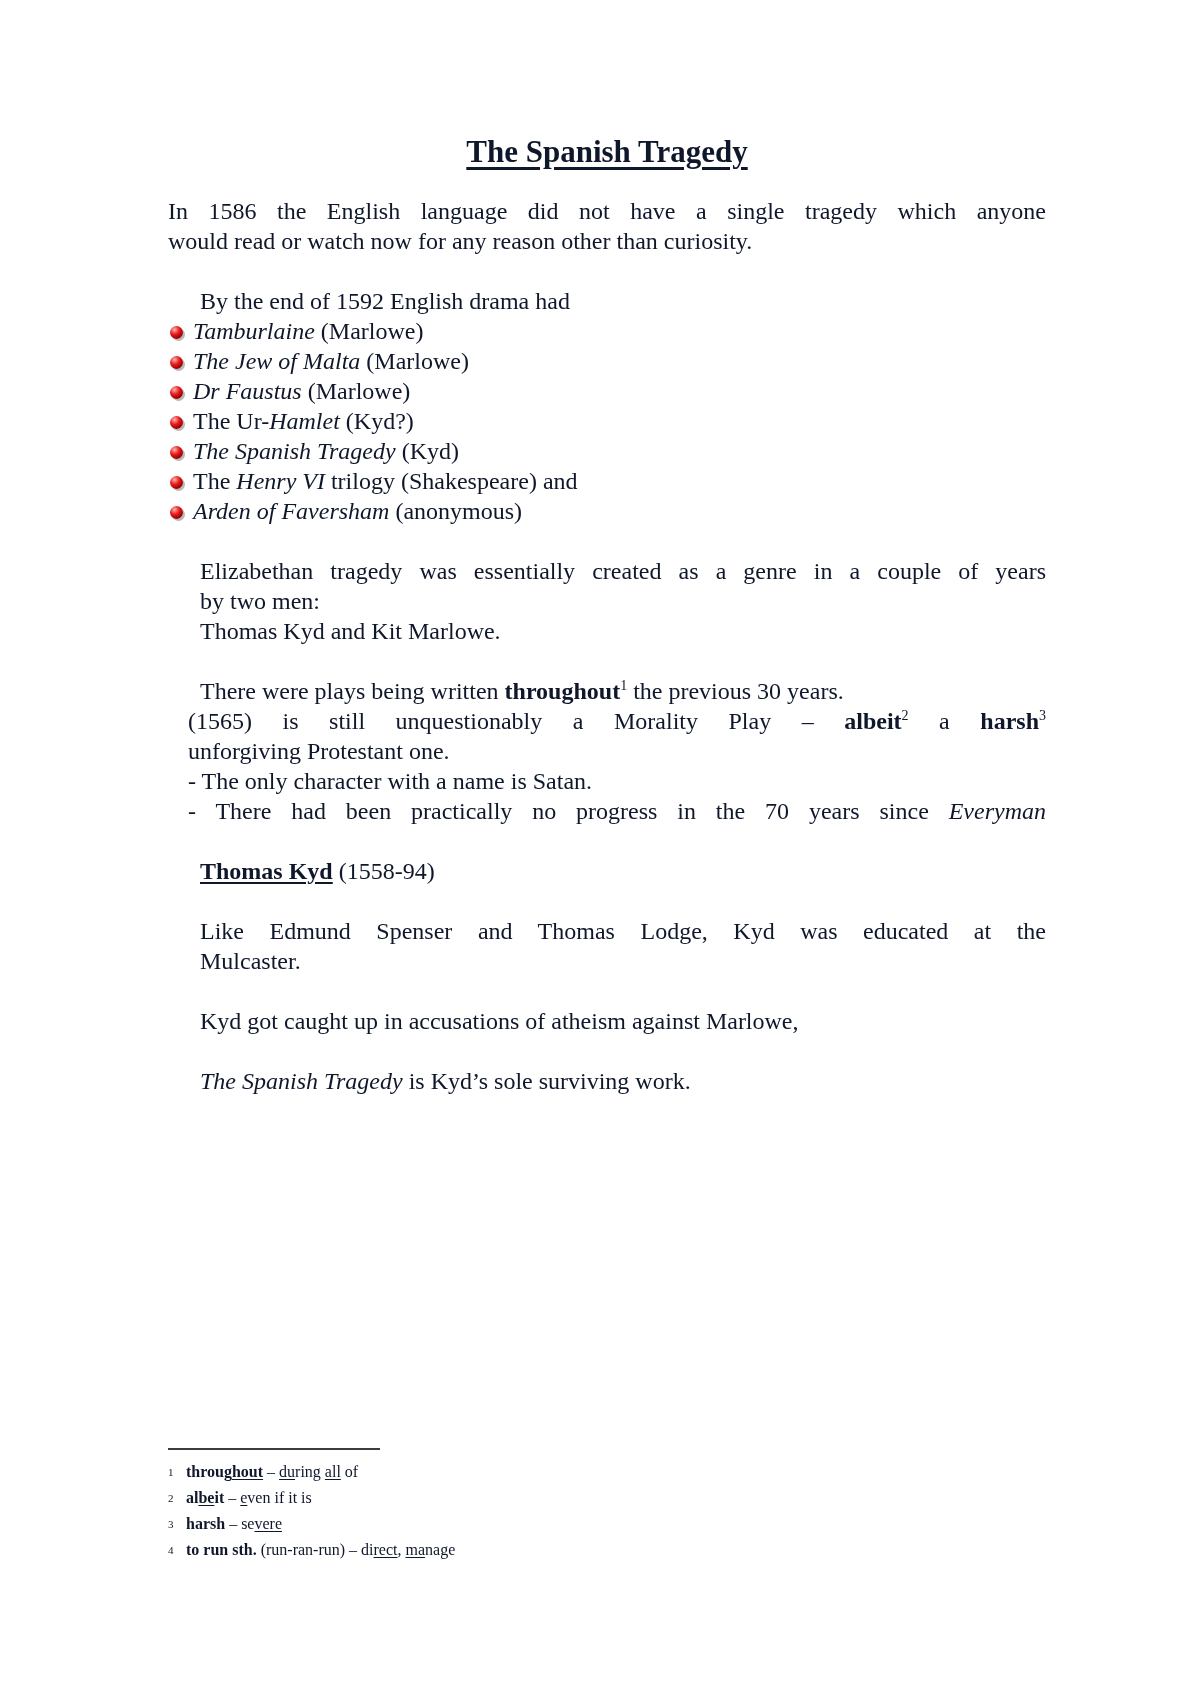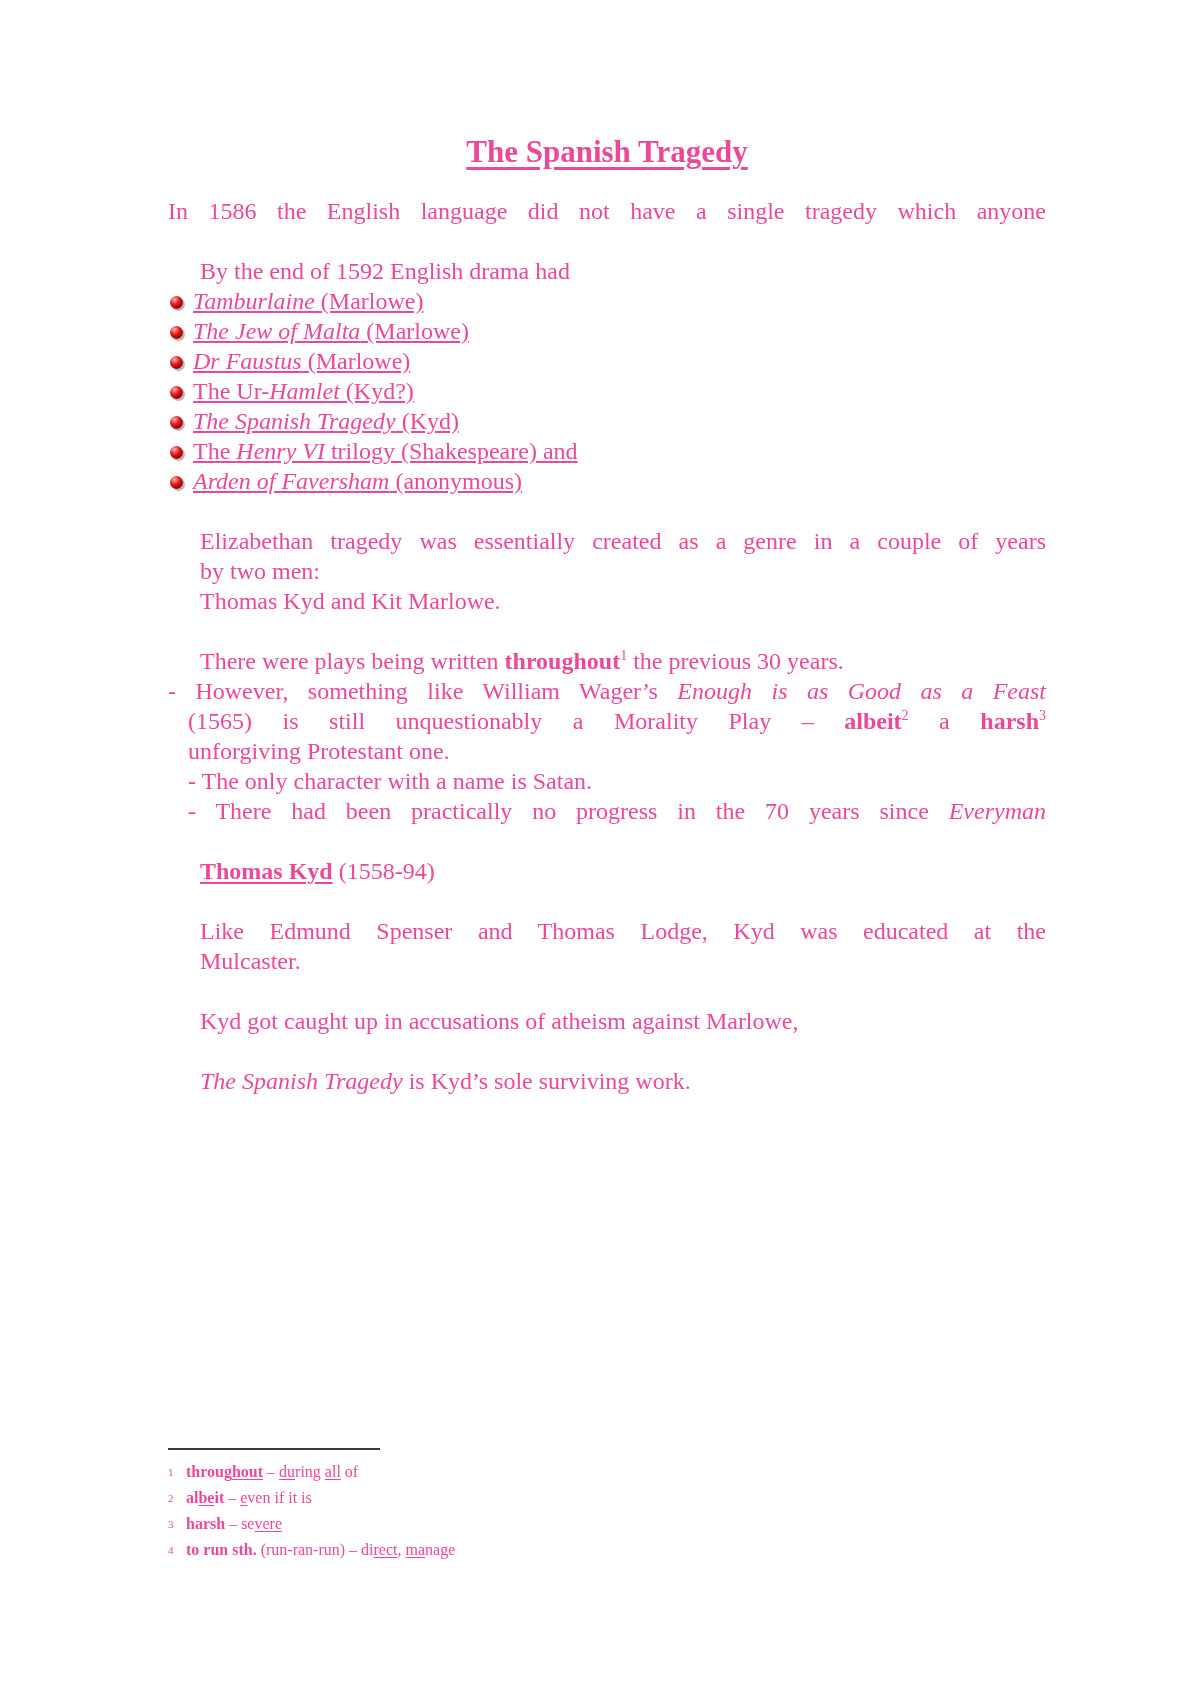--- a/index.html
+++ b/index.html
@@ -1,39 +1,39 @@
 <!DOCTYPE html>
 <html><head>
 <meta charset="utf-8">
 <style>
   html,body{margin:0;padding:0;background:#ffffff;}
   .page{
     position:relative;
     width:1200px;height:1698px;
     background:#ffffff;
     font-family:"Liberation Serif","DejaVu Serif",serif;
-    color:#ec4899;
+    color:#0f172a;
     overflow:hidden;
   }
   .content{position:absolute;left:168px;top:132px;width:878px;}
   .title{
     font-size:31px;font-weight:bold;text-align:center;
     margin:0 0 24px 0;line-height:40px;
     text-decoration:underline;text-decoration-thickness:3px;text-underline-offset:5px;
   }
   .blk{margin:0;}
   .blk.gap{margin-top:30px;margin-left:32px;}
   .ln{font-size:24px;line-height:30px;white-space:normal;}
   .just{text-align:justify;text-align-last:justify;}
   .lft{text-align:left;}
   .it{font-style:italic;}
   .bd{font-weight:bold;}
   .un{text-decoration:underline;text-decoration-thickness:2px;text-underline-offset:3px;}
   .sup{font-size:14px;vertical-align:super;line-height:0;font-weight:normal;}
-  .bullet-row{font-size:24px;line-height:30px;text-align:left;text-decoration:underline;}
+  .bullet-row{font-size:24px;line-height:30px;text-align:left;}
   .ball{
     display:inline-block;width:13px;height:13px;border-radius:50%;
     background:radial-gradient(circle at 35% 28%, #ffb3b3 0%, #e81c1c 38%, #9b0000 72%, #4d0000 100%);
     box-shadow:2px 2px 0 #b9b9b9;
     margin:0 10px 0 2px;
   }
   .fn{position:absolute;left:168px;top:1448px;width:760px;}
   .fn-rule{width:212px;border-top:2px solid #3c3c3c;margin:0 0 9px 0;}
   .fn-row{font-size:16px;line-height:26px;text-align:left;}
   .fn-num{
@@ -44,20 +44,21 @@
 </style>
 </head>
 <body>
 
 <div class="page">
   <div class="content">
     <h1 class="title">The Spanish Tragedy</h1>
     <div id="doc-body">
         <div class="blk">
           <div class="ln just"><span>In 1586 the English language did not have a single tragedy which anyone</span></div>
+          <div class="ln lft"><span>would read or watch now for any reason other than curiosity.</span></div>
         </div>
         <div class="blk gap">
           <div class="ln lft"><span>By the end of 1592 English drama had</span></div>
         </div>
         <div class="blk">
           <div class="bullet-row"><span class="ball"></span><span><span class="it">Tamburlaine</span><span> (Marlowe)</span></span></div>
           <div class="bullet-row"><span class="ball"></span><span><span class="it">The Jew of Malta</span><span> (Marlowe)</span></span></div>
           <div class="bullet-row"><span class="ball"></span><span><span class="it">Dr Faustus</span><span> (Marlowe)</span></span></div>
           <div class="bullet-row"><span class="ball"></span><span><span>The Ur-</span><span class="it">Hamlet</span><span> (Kyd?)</span></span></div>
           <div class="bullet-row"><span class="ball"></span><span><span class="it">The Spanish Tragedy</span><span> (Kyd)</span></span></div>
@@ -66,21 +67,20 @@
         </div>
         <div class="blk gap">
           <div class="ln just"><span>Elizabethan tragedy was essentially created as a genre in a couple of years</span></div>
           <div class="ln lft"><span>by two men:</span></div>
           <div class="ln lft"><span>Thomas Kyd and Kit Marlowe.</span></div>
         </div>
         <div class="blk gap">
           <div class="ln lft"><span>There were plays being written </span><span class="bd">throughout</span><span class="sup">1</span><span> the previous 30 years.</span></div>
         </div>
         <div class="blk">
-          <div class="ln just"><span>- However, something like William Wager’s </span><span class="it">Enough is as Good as a Feast</span></div>
           <div class="ln just" style="padding-left: 20px;"><span>(1565) is still unquestionably a Morality Play – </span><span class="bd">albeit</span><span class="sup">2</span><span> a </span><span class="bd">harsh</span><span class="sup">3</span></div>
           <div class="ln lft" style="padding-left: 20px;"><span>unforgiving Protestant one.</span></div>
         </div>
         <div class="blk">
           <div class="ln lft" style="padding-left: 20px;"><span>- The only character with a name is Satan.</span></div>
         </div>
         <div class="blk">
           <div class="ln just" style="padding-left: 20px;"><span>- There had been practically no progress in the 70 years since </span><span class="it">Everyman</span></div>
         </div>
         <div class="blk gap">

